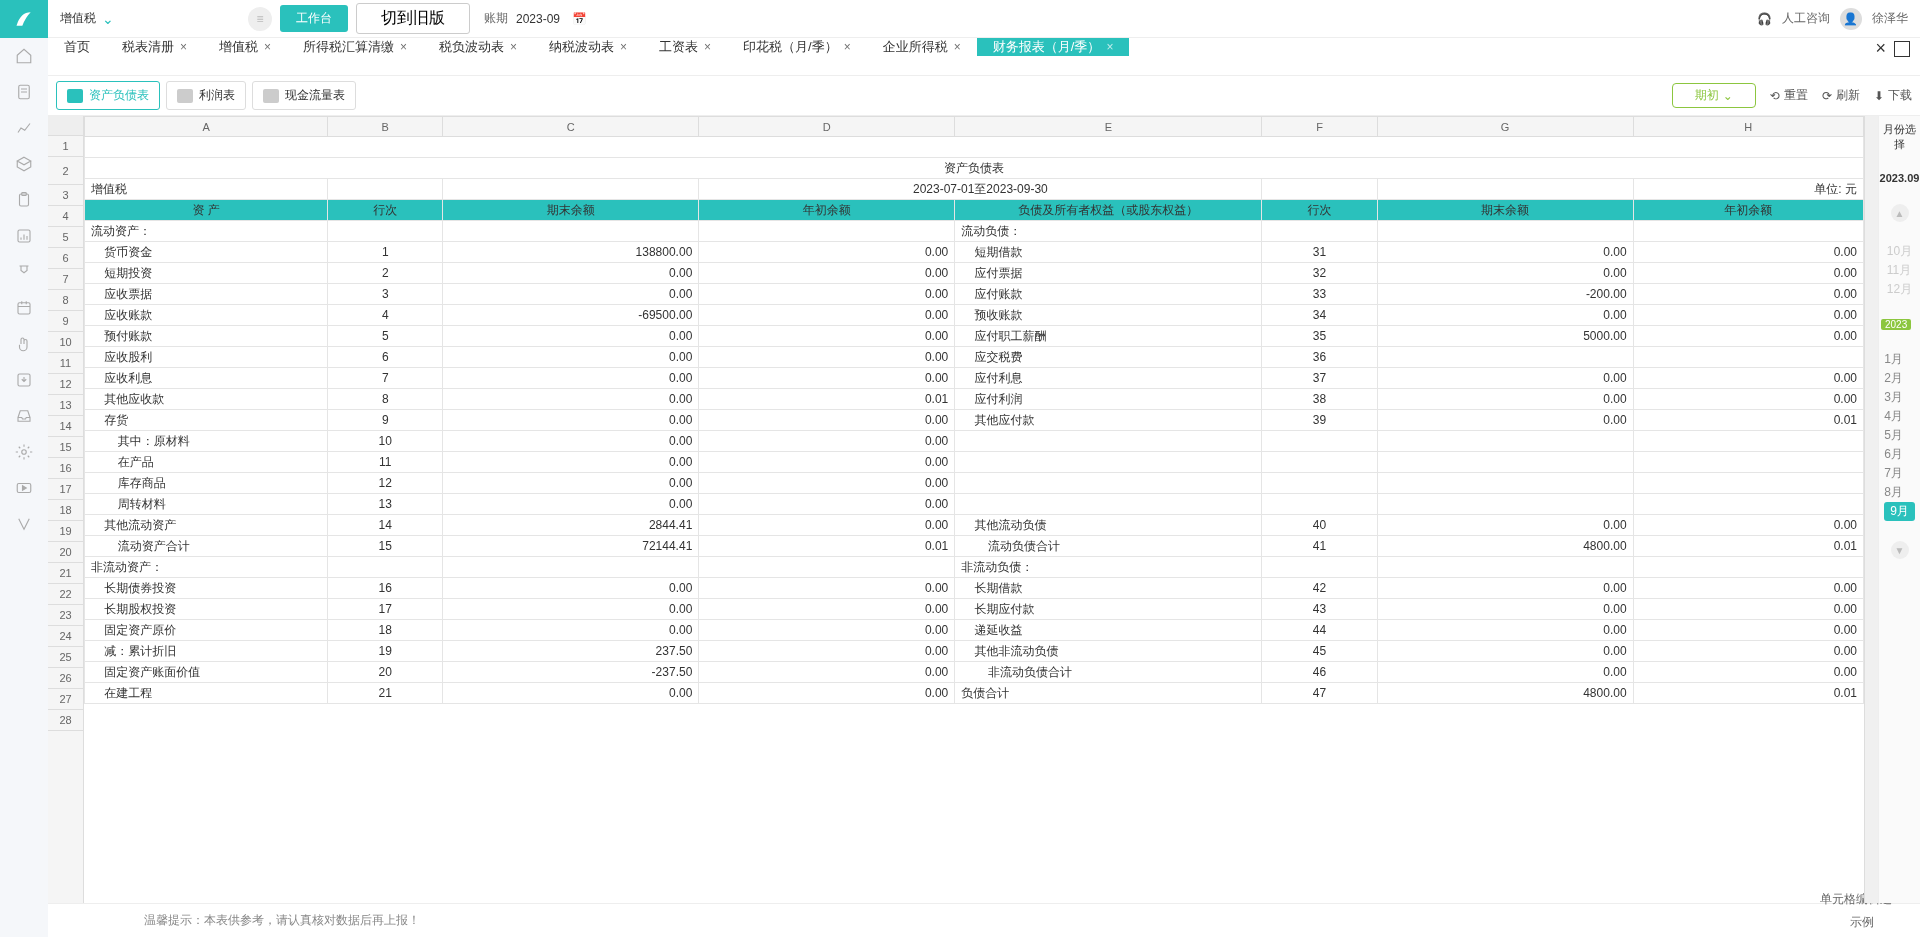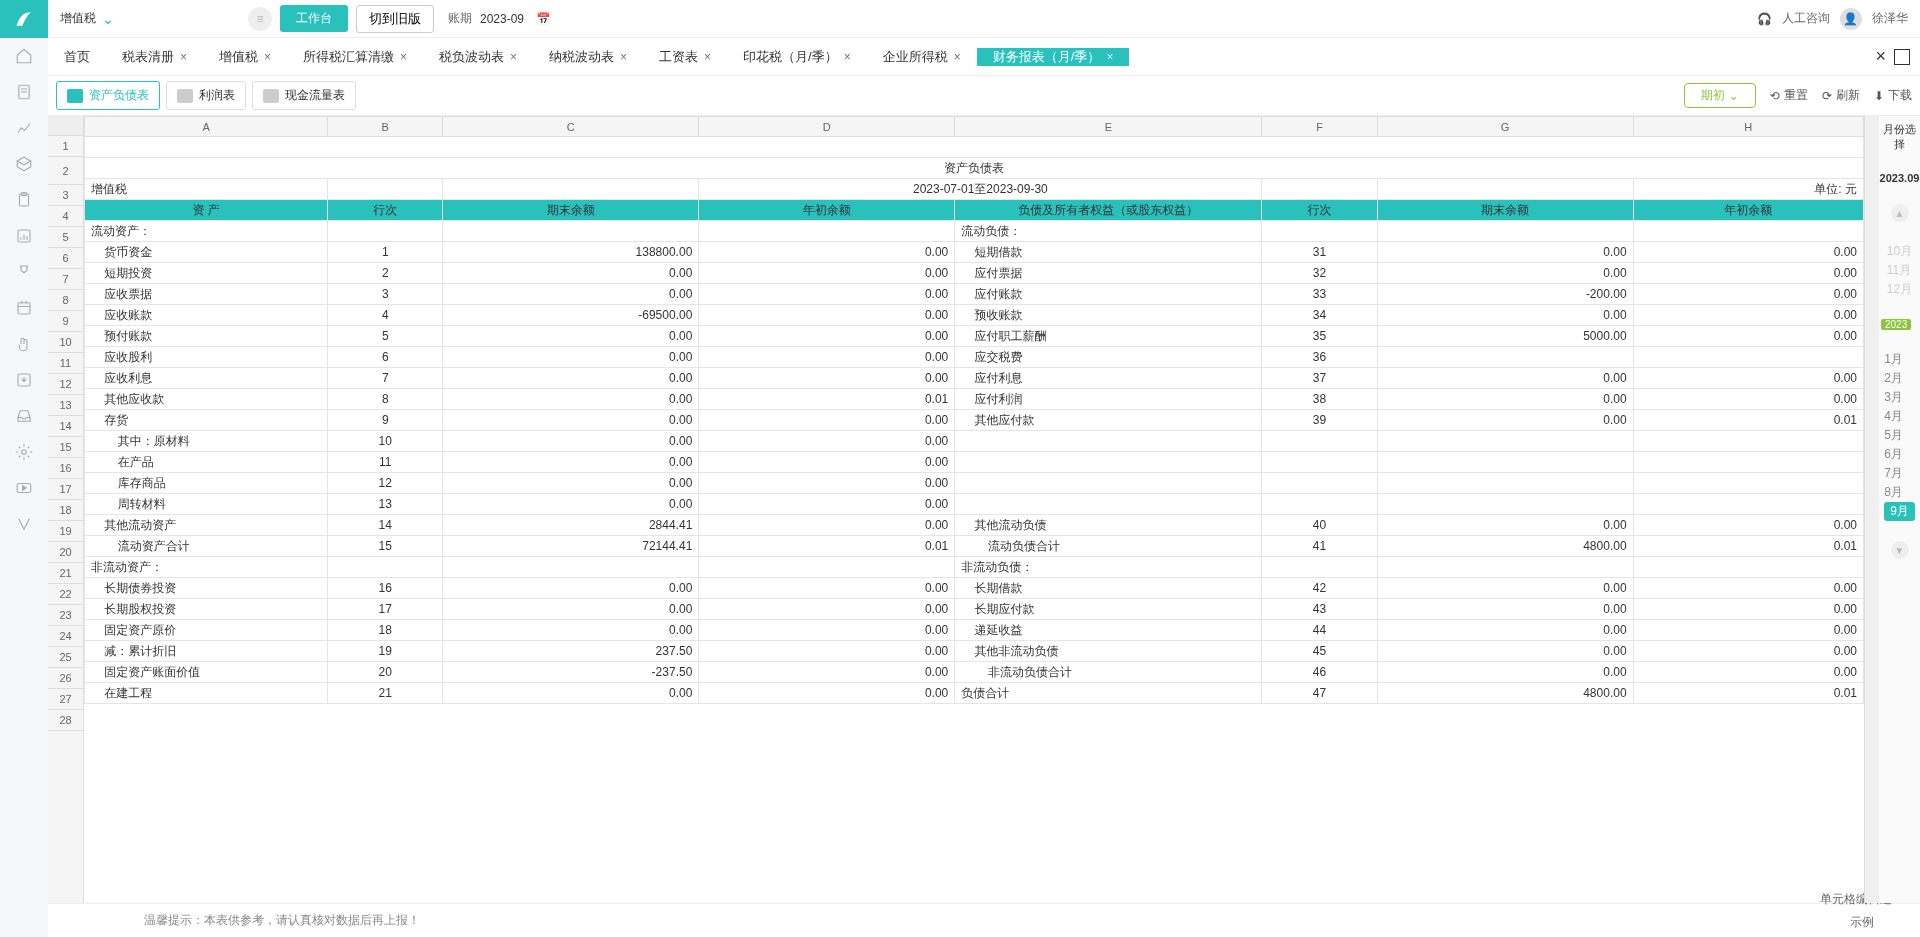--- a/index.html
+++ b/index.html
@@ -9,41 +9,41 @@
 .logo { width: 48px; height: 38px; background: #2ac1bc; display: flex; align-items: center; justify-content: center; }
 .logo svg { fill: #fff; }
 .nav-icon { width: 48px; height: 36px; display: flex; align-items: center; justify-content: center; cursor: pointer; color: #999; }
 .nav-icon svg { width: 18px; height: 18px; stroke: #aaa; fill: none; stroke-width: 1.5; }
 .main { flex: 1; display: flex; flex-direction: column; min-width: 0; }
 .topbar { height: 38px; display: flex; align-items: center; padding: 0 12px; border-bottom: 1px solid #eee; gap: 8px; }
 .acct-sel { display: flex; align-items: center; gap: 6px; color: #333; min-width: 180px; }
 .chev { color: #2ac1bc; font-size: 14px; }
 .iconbtn { width: 24px; height: 24px; border-radius: 50%; background: #eee; display: flex; align-items: center; justify-content: center; color: #bbb; cursor: pointer; }
 .btn-primary { background: #2ac1bc; color: #fff; border: none; padding: 5px 16px; border-radius: 3px; cursor: pointer; font-size: 12px; }
-.btn-outline { background: #fff; border: 1px solid #ccc; padding: 4px 12px; border-radius: 3px; cursor: pointer; font-size: 13px; }
+.btn-outline { background: #fff; border: 1px solid #ccc; padding: 4px 24px; border-radius: 3px; cursor: pointer; font-size: 16px; }
 .period-lbl { color: #666; margin-left: 6px; }
 .period-val { color: #333; }
 .cal-icon { color: #2ac1bc; margin-left: 4px; }
 .flex-sp { flex: 1; }
 .top-right { display: flex; align-items: center; gap: 10px; color: #666; }
 .avatar { width: 22px; height: 22px; border-radius: 50%; background: #ddd; display: inline-flex; align-items: center; justify-content: center; }
-.tabs-row { height: 38px; display: flex; align-items: center; border-bottom: 1px solid #eee; position: relative; }
+.tabs-row { height: 38px; display: flex; align-items: flex-start; border-bottom: 1px solid #eee; position: relative; }
 .tab { display: flex; align-items: center; padding: 0 16px; gap: 6px; cursor: pointer; color: #333; font-size: 13px; white-space: nowrap; }
 .tab.active { background: #2ac1bc; color: #fff; }
 .tab .close { font-size: 12px; color: inherit; opacity: .7; }
 .tabs-end { margin-left: auto; display: flex; align-items: center; gap: 8px; padding: 0 10px; }
 .tabs-end .x { font-size: 18px; cursor: pointer; }
 .tabs-end .full { width: 16px; height: 16px; border: 1.5px solid #333; cursor: pointer; }
 .subtabs-row { height: 40px; display: flex; align-items: center; padding: 0 8px; gap: 6px; border-bottom: 1px solid #eee; }
 .subtab { display: flex; align-items: center; gap: 6px; border: 1px solid #ddd; border-radius: 3px; padding: 5px 10px; cursor: pointer; color: #333; font-size: 12px; }
 .subtab.active { border-color: #2ac1bc; color: #2ac1bc; }
 .subtab .sicon { width: 16px; height: 14px; background: #2ac1bc; border-radius: 2px; display: inline-block; }
 .subtab:not(.active) .sicon { background: #ccc; }
 .subtabs-actions { margin-left: auto; display: flex; align-items: center; gap: 14px; }
-.pill { border: 1px solid #8cc63f; color: #8cc63f; padding: 3px 16px; border-radius: 4px; display: flex; align-items: center; gap: 4px; cursor: pointer; }
+.pill { border: 1px solid #8cc63f; color: #8cc63f; padding: 3px 22px; border-radius: 4px; display: flex; align-items: center; gap: 4px; cursor: pointer; }
 .act { display: flex; align-items: center; gap: 4px; cursor: pointer; color: #555; }
 .content { flex: 1; display: flex; min-height: 0; position: relative; }
 .sheet-wrap { flex: 1; display: flex; min-width: 0; overflow: hidden; position: relative; }
 .rowhdr-col { width: 36px; background: #f5f5f5; border-right: 1px solid #ddd; }
 .rowhdr-col .corner { height: 20px; border-bottom: 1px solid #ddd; background: #eee; }
 .rowhdr-col .rh { height: 21px; border-bottom: 1px solid #ddd; display: flex; align-items: center; justify-content: center; color: #666; font-size: 11px; }
 .grid { flex: 1; overflow: auto; }
 table.sheet { border-collapse: collapse; width: 100%; table-layout: fixed; }
 table.sheet th { background: #f5f5f5; border: 1px solid #ddd; height: 20px; font-weight: normal; color: #666; font-size: 11px; }
 table.sheet td { border: 1px solid #e5e5e5; height: 21px; padding: 0 6px; font-size: 12px; white-space: nowrap; overflow: hidden; color: #333; }

